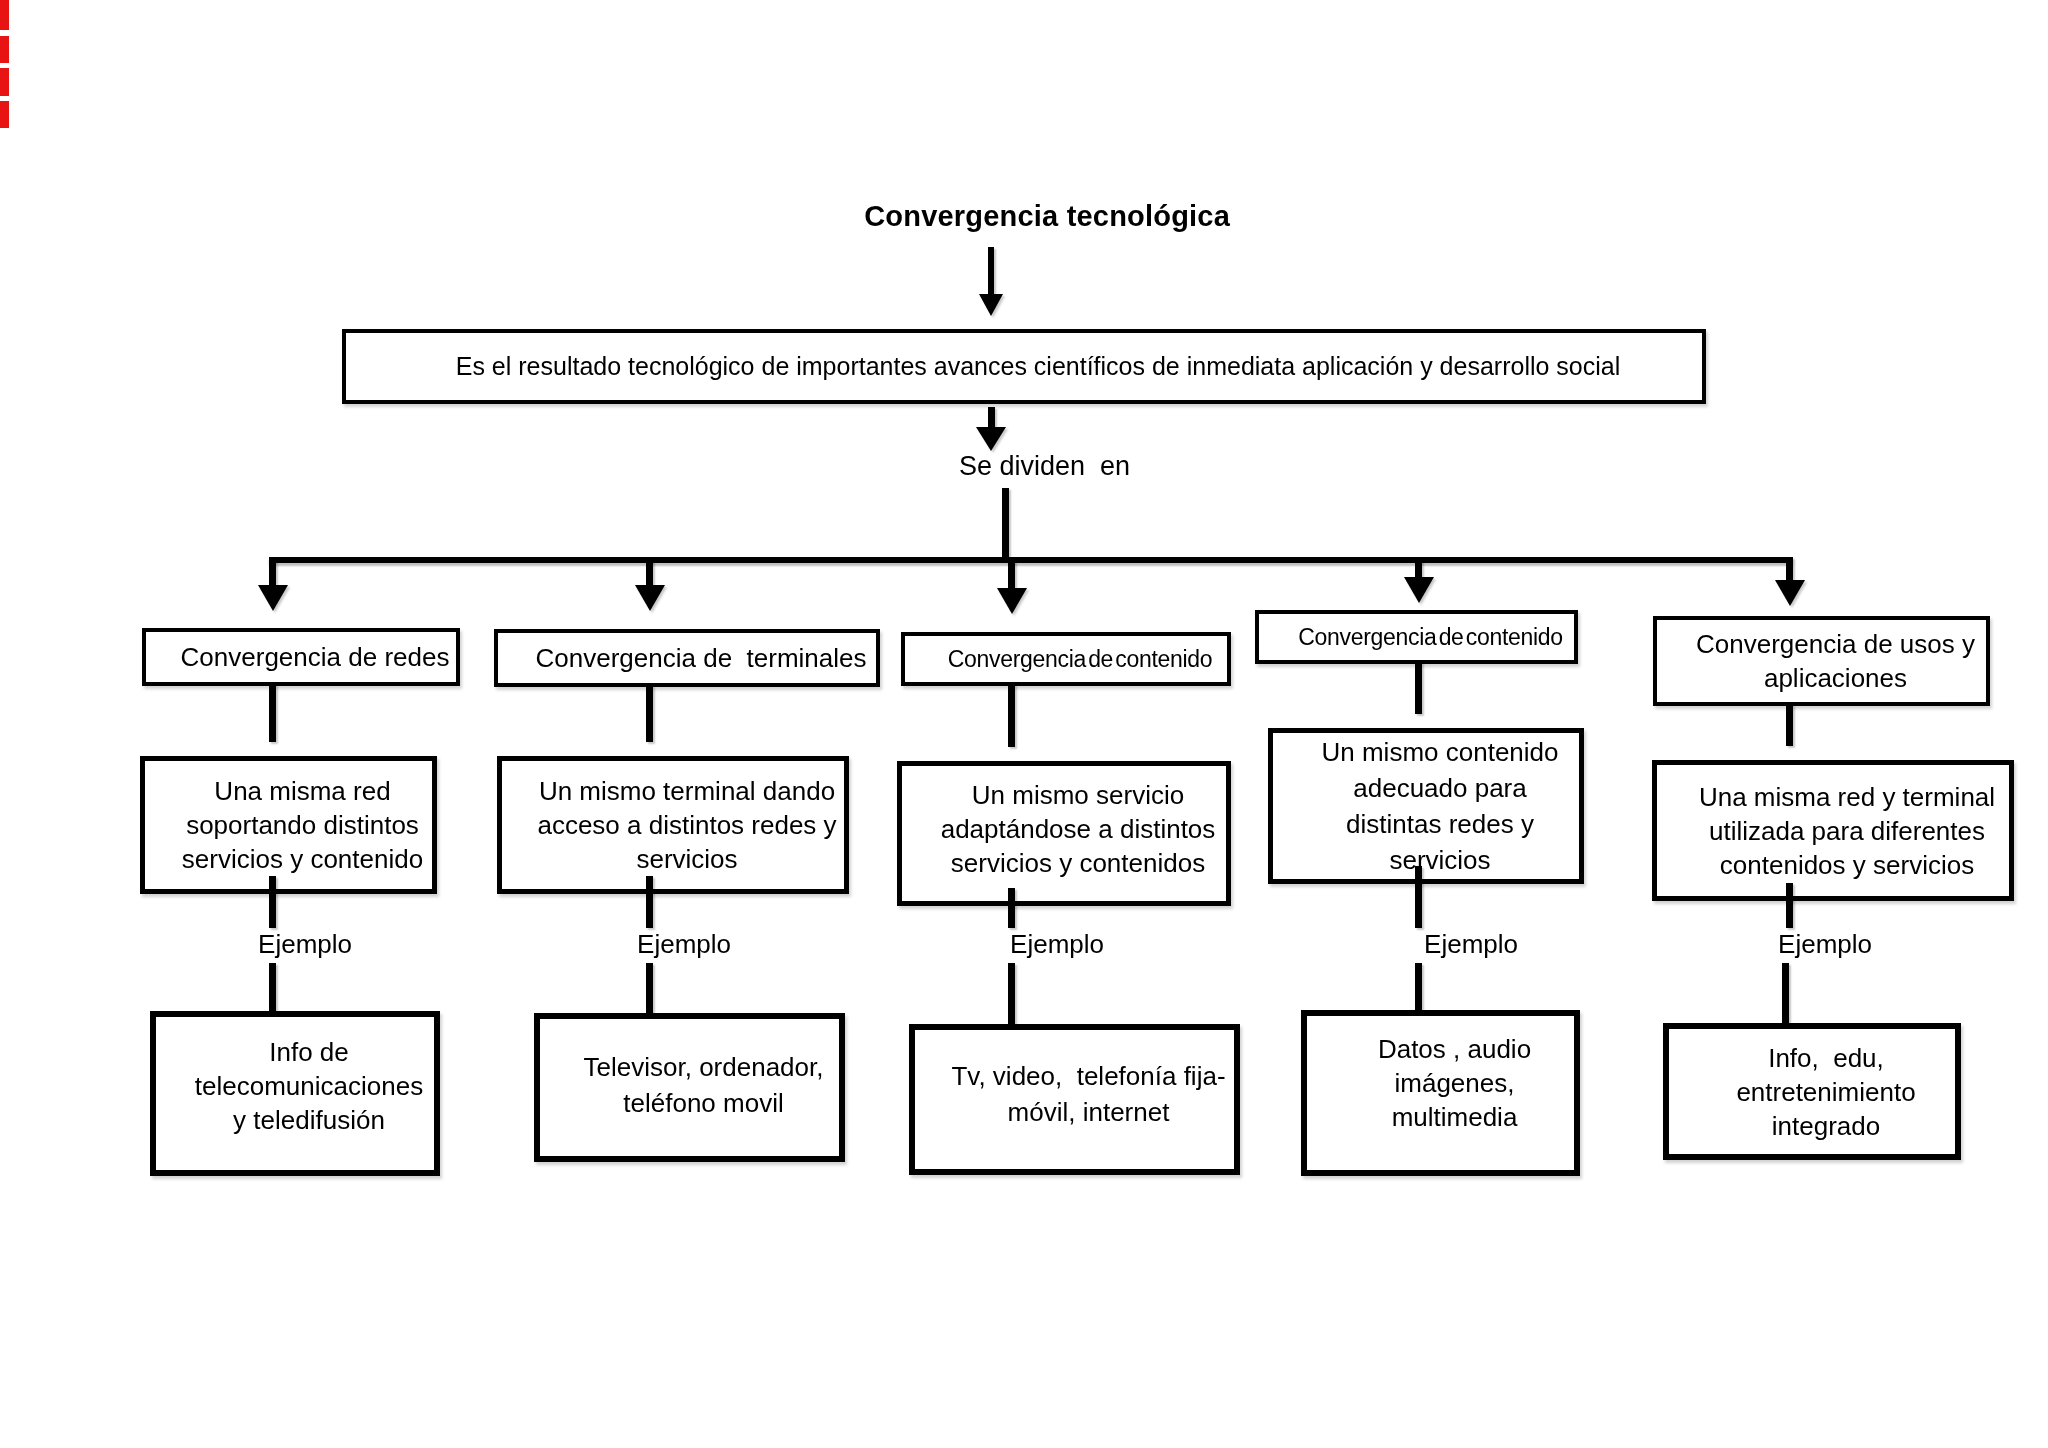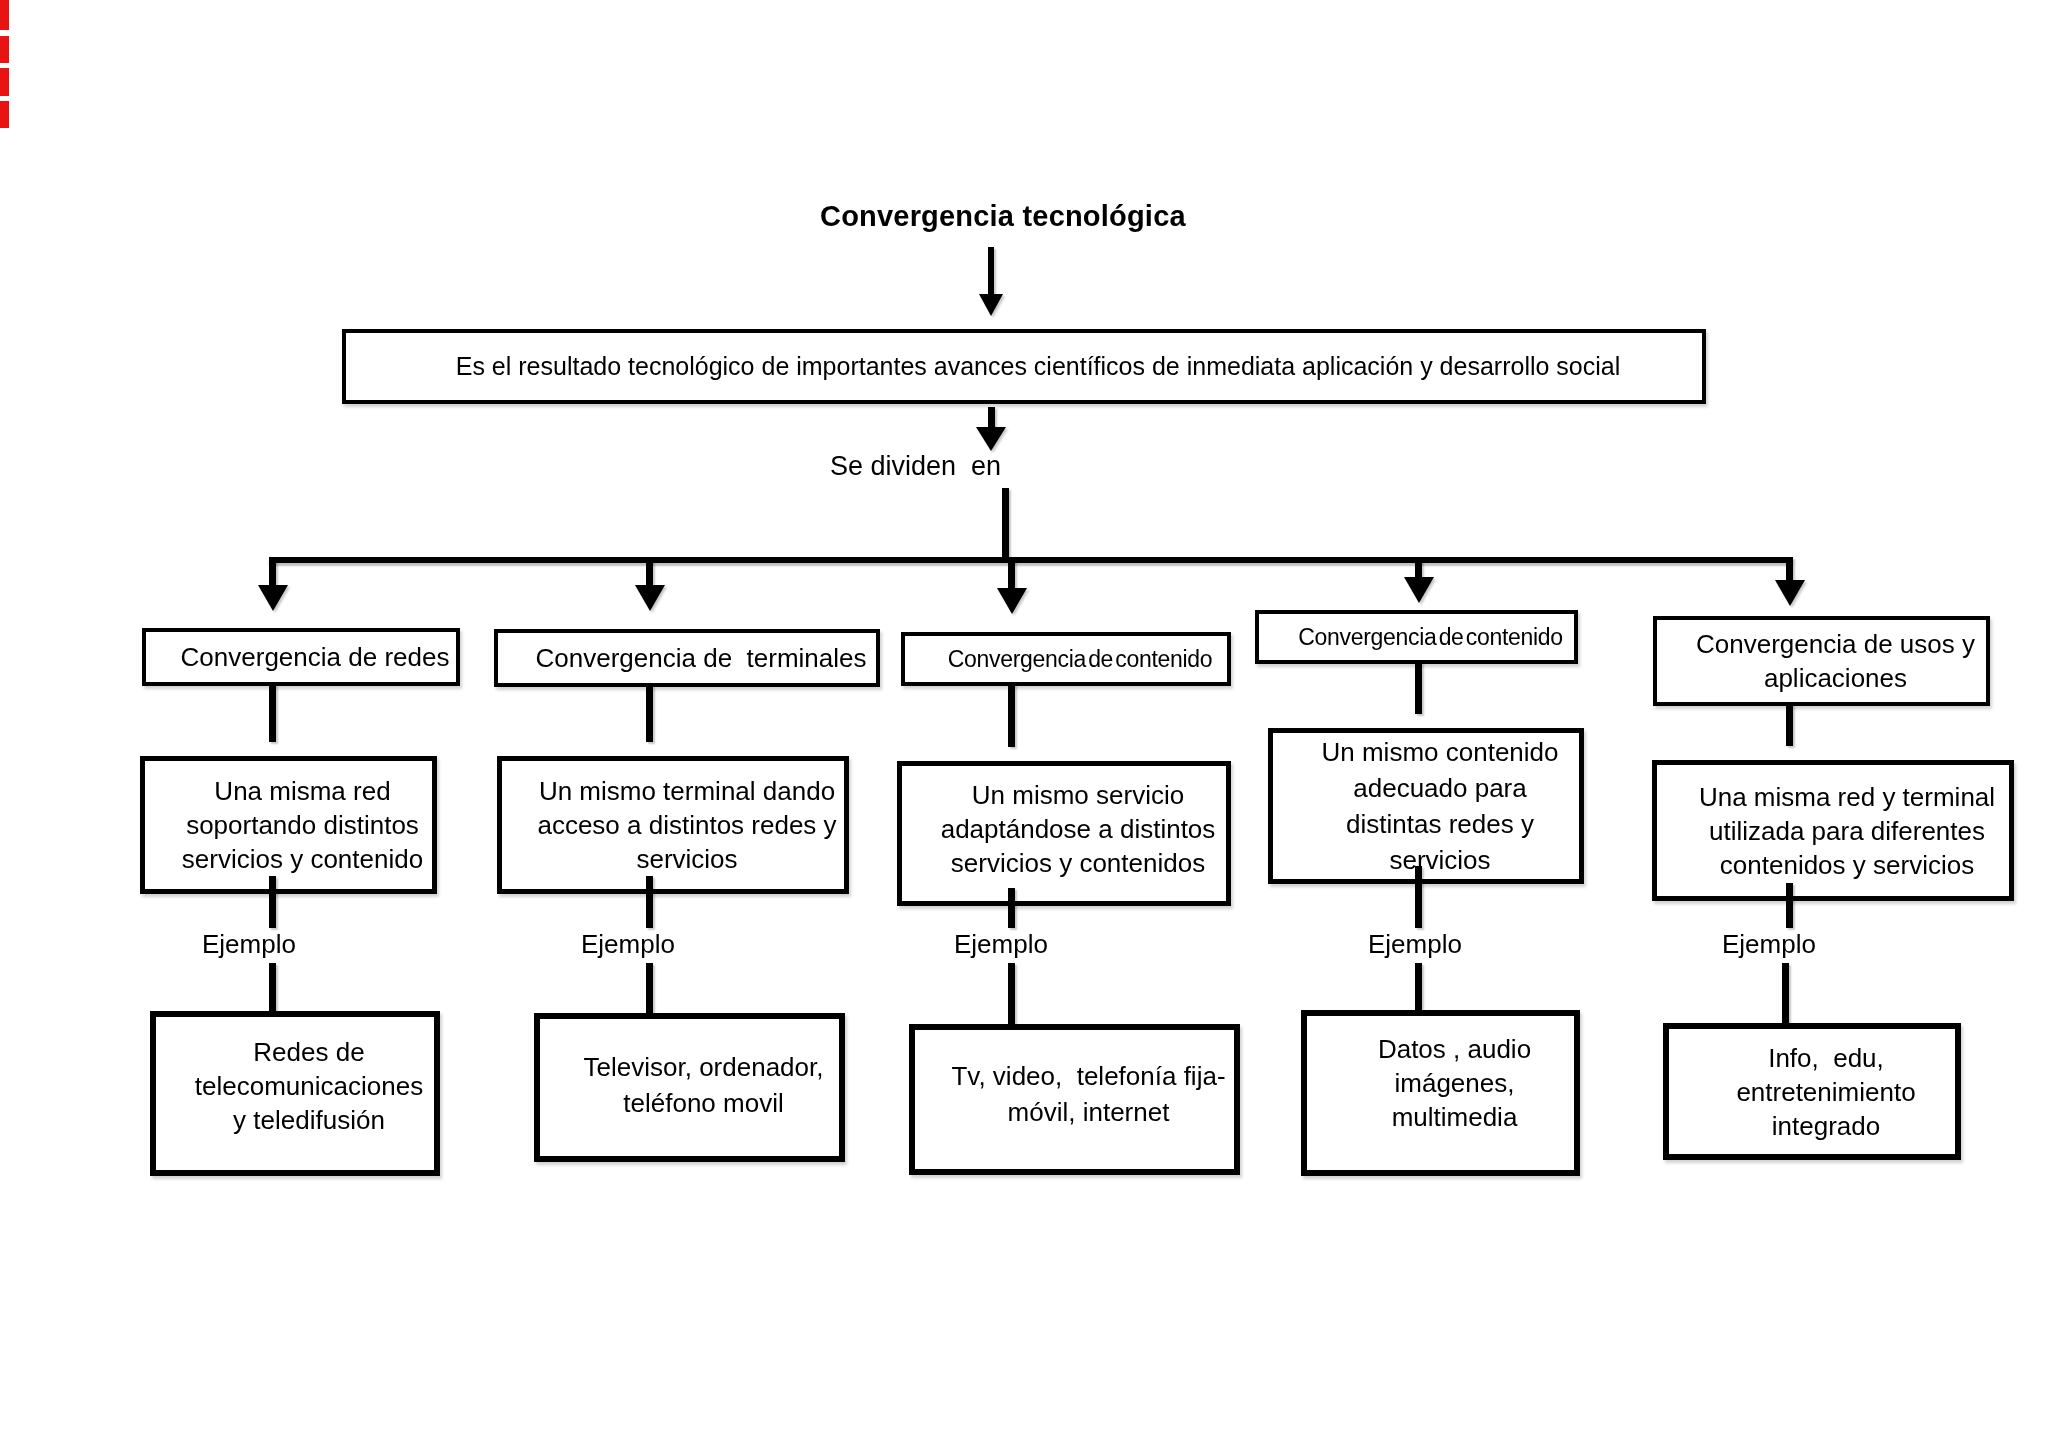--- a/index.html
+++ b/index.html
@@ -1,20 +1,20 @@
 <!DOCTYPE html>
 <html><head>
 <meta charset="utf-8">
 <style>
   html,body{margin:0;padding:0;background:#ffffff;}
   #canvas{
     position:relative;width:2048px;height:1448px;background:#ffffff;overflow:hidden;
     font-family:"Liberation Sans","DejaVu Sans",sans-serif;color:#000;
   }
-  .txt{position:absolute;text-align:left;white-space:pre-line;color:#000;}
+  .txt{position:absolute;text-align:right;white-space:pre-line;color:#000;}
   .box{
     position:absolute;background:#fff;border:4px solid #000;
     display:flex;align-items:center;justify-content:center;text-align:center;
     white-space:pre-line;box-sizing:border-box;
     box-shadow:2px 3px 3px rgba(0,0,0,0.18);
     padding-left:28px;
   }
   .box.thick{border-width:5px;margin-top:16px;}
   .box.xthick{border-width:6px;}
   .box.topalign{align-items:flex-start;}
@@ -174,21 +174,21 @@
   <div class="txt ej ej3">Ejemplo</div>
   <div class="txt ej ej4">Ejemplo</div>
   <div class="txt ej ej5">Ejemplo</div>
 
   <div class="vline f1"></div>
   <div class="vline f2"></div>
   <div class="vline f3"></div>
   <div class="vline f4"></div>
   <div class="vline f5"></div>
 
-  <div class="box xthick topalign x1">Redes de
+  <div class="box xthick topalign x1">Info de
 telecomunicaciones
 y teledifusión</div>
   <div class="box xthick topalign x2">Televisor, ordenador,
 teléfono movil</div>
   <div class="box xthick topalign x3">Tv, video,&nbsp; telefonía fija-
 móvil, internet</div>
   <div class="box xthick topalign x4">Datos , audio
 imágenes,
 multimedia</div>
   <div class="box xthick x5">Info,&nbsp; edu,

